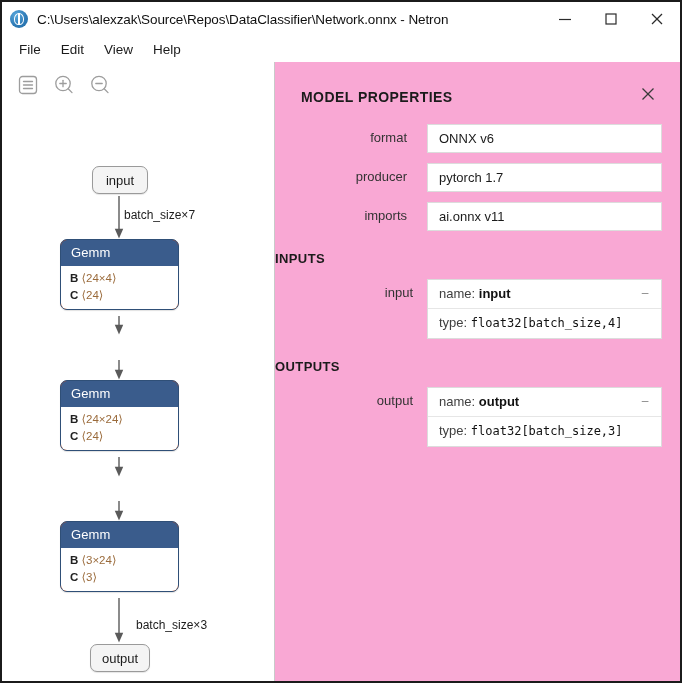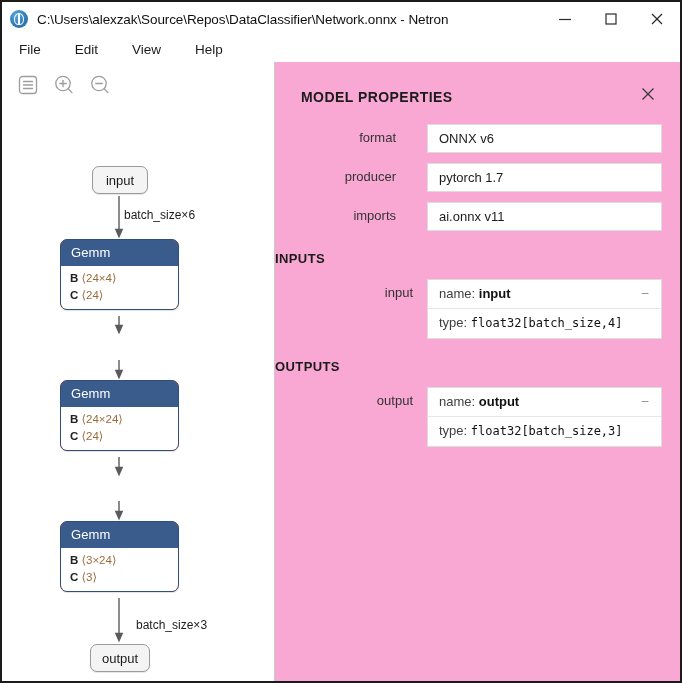--- a/index.html
+++ b/index.html
@@ -72,21 +72,21 @@
   }
   .wbtn svg { display: block; }
 
   
   #menubar {
     height: 26px;
     display: flex;
     align-items: center;
     background: #ffffff;
     padding-left: 8px;
-    gap: 16px;
+    gap: 2px;
   }
   .menu-item {
     font-size: 13.5px;
     color: #1b1b1b;
     padding: 2px 9px;
   }
 
   
   #content {
     position: relative;
@@ -212,21 +212,21 @@
     align-items: flex-start;
     margin: 0 18px 10px 0;
     padding-left: 26px;
   }
   .prop-label {
     width: 126px;
     flex: 0 0 126px;
     text-align: right;
     font-size: 13px;
     color: #333333;
-    padding-right: 31px;
+    padding-right: 20px;
     padding-top: 6px;
     box-sizing: border-box;
     white-space: nowrap;
   }
   .prop-value-box {
     flex: 1 1 auto;
     background: #ffffff;
     border: 1px solid #dcdcdc;
     font-size: 13px;
     color: #1b1b1b;
@@ -376,21 +376,21 @@
           <line x1="117" y1="298" x2="117" y2="313" marker-end="url(#arrow)"></line>
           <line x1="117" y1="395" x2="117" y2="410" marker-end="url(#arrow)"></line>
           <line x1="117" y1="439" x2="117" y2="454" marker-end="url(#arrow)"></line>
           <line x1="117" y1="536" x2="117" y2="576" marker-end="url(#arrow)"></line>
         </g>
       </svg>
 
       <div class="node io-node" style="left:90px; top:104px; width:56px;">
         <span>input</span>
       </div>
-      <div class="edge-label" style="left:122px; top:146px;">batch_size×6</div>
+      <div class="edge-label" style="left:122px; top:146px;">batch_size×7</div>
 
       <div class="node op-node" style="left:58px; top:177px; width:119px;">
         <div class="op-header">Gemm</div>
         <div class="op-attrs">
           <div class="op-attr">
             <span class="k">B</span>
             <span class="v">⟨24×4⟩</span>
           </div>
           <div class="op-attr">
             <span class="k">C</span>

